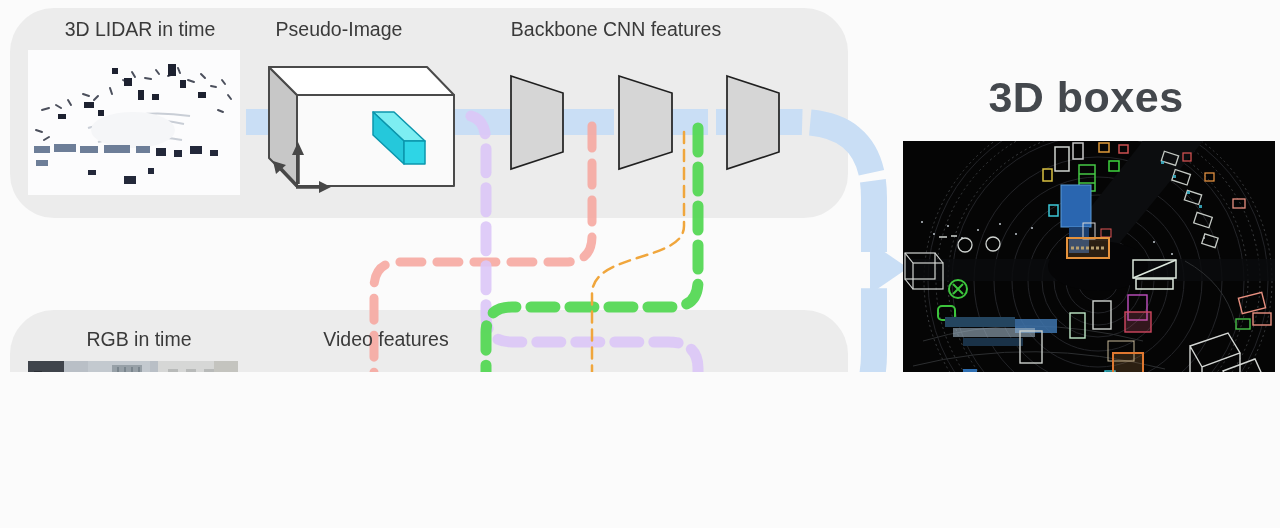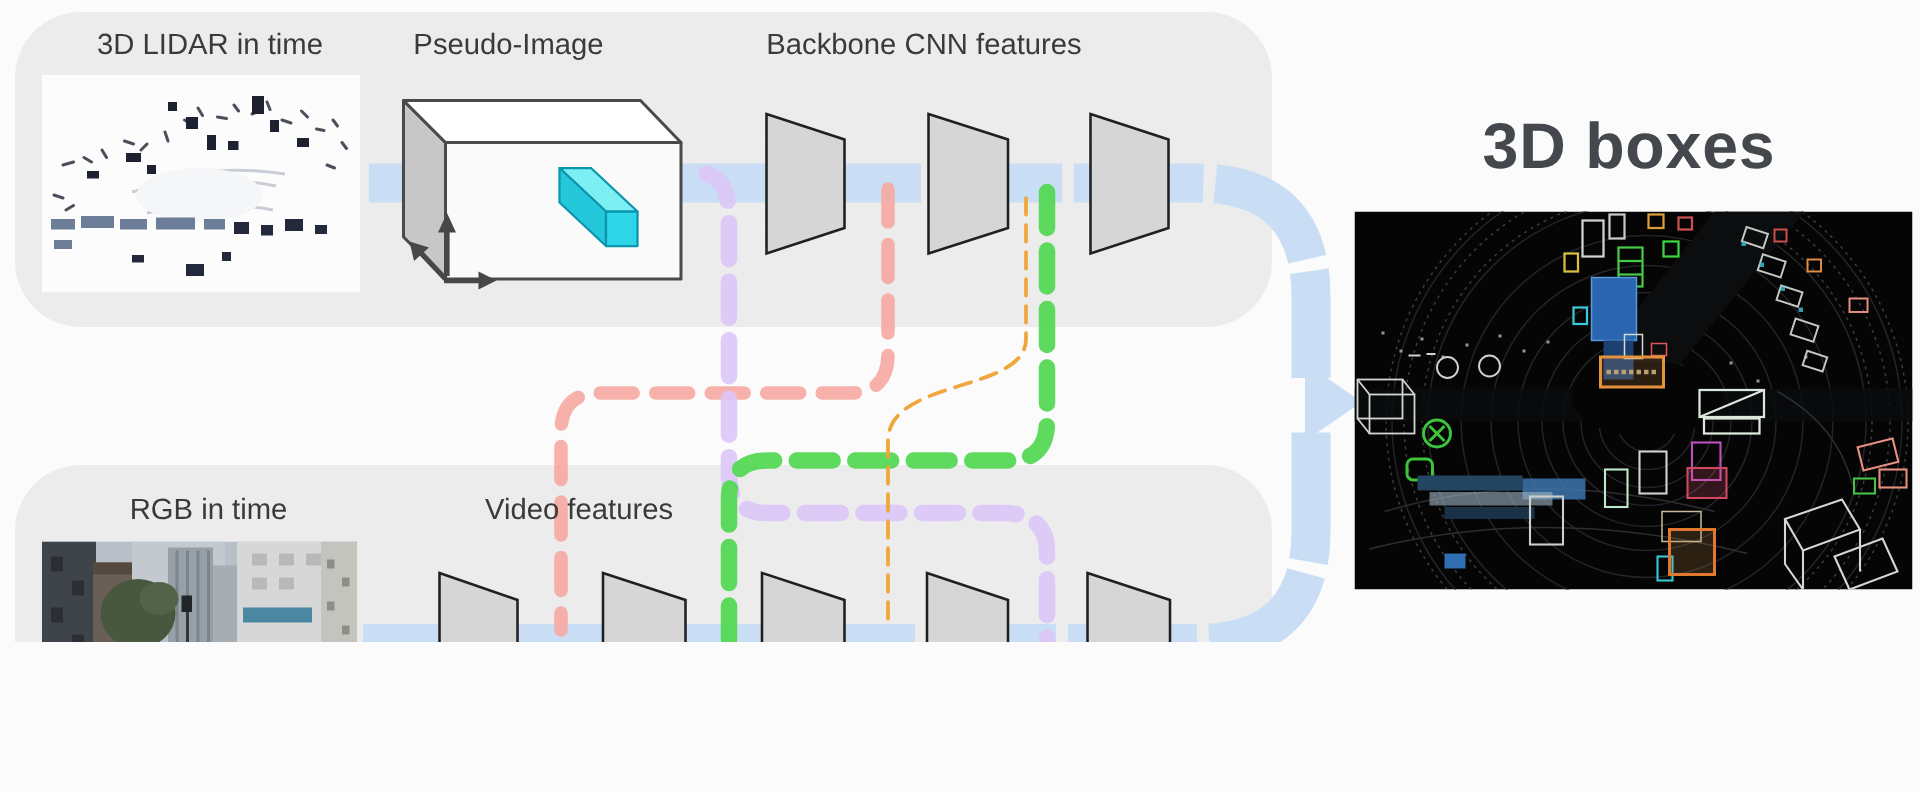--- a/index.html
+++ b/index.html
@@ -1,16 +1,16 @@
 <!DOCTYPE html>
 <html><head>
 <meta charset="utf-8">
 <style>
   html,body{margin:0;padding:0;background:#fbfbfb;}
-  .stage{position:relative;width:1280px;height:428px;overflow:hidden;background:#fbfbfb;
+  .stage{position:relative;width:1280px;height:372px;overflow:hidden;background:#fbfbfb;
          font-family:"Liberation Sans", sans-serif;}
   svg{display:block}
   .panel-label{font-family:"Liberation Sans", sans-serif;font-size:19.5px;fill:#3a3a3a;}
   .output-label{font-family:"Liberation Sans", sans-serif;font-size:43px;font-weight:bold;fill:#44484d;letter-spacing:.5px;}
   .trap{stroke-width:1.7px;}
   .flow{fill:none;stroke-width:26px;stroke-dasharray:86 8;}
   .conn-thick{fill:none;stroke-linecap:round;}
 </style>
 </head>
 <body>

